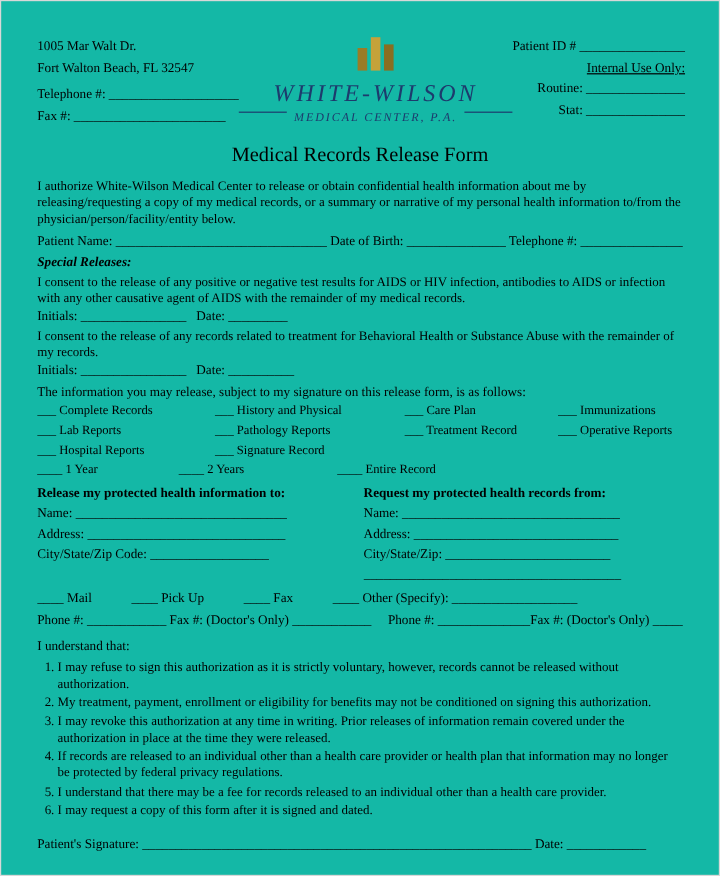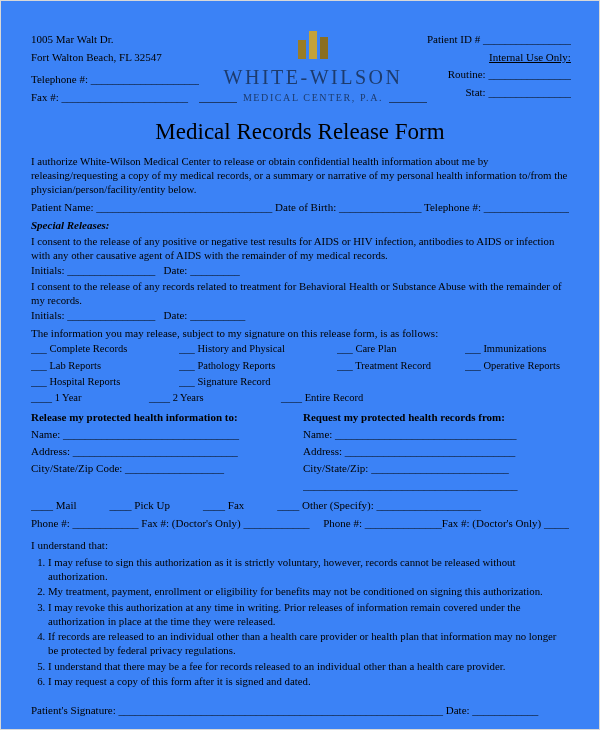--- a/index.html
+++ b/index.html
@@ -1,34 +1,34 @@
 <!DOCTYPE html>
 <html><head>
 <meta charset="utf-8">
 <style>
   * { margin:0; padding:0; box-sizing:border-box; }
   html,body { background:#888; }
   body { width:600px; font-family:"Liberation Serif", serif; color:#000; }
   .page {
-    width:600px; height:730px; background:#3b82f6; overflow:hidden;
+    width:600px; height:730px; background:#14b8a6; overflow:hidden;
     padding:30px 30px 0 30px; border:1px solid #d8d8d8;
   }
   
   .header { display:flex; justify-content:space-between; align-items:flex-start; }
   .hdr-left { width:168px; font-size:11.5px; line-height:1.5; }
   .hdr-left .gap { margin-top:5px; }
   .hdr-right { width:158px; font-size:11.5px; line-height:1.65; text-align:right; }
   .underlined { text-decoration:underline; }
-  .logo { flex:1; text-align:center; margin-top:-2px; }
+  .logo { flex:1; text-align:center; margin-top:-2px;font-style:italic; }
   .logo-name { font-size:20px; letter-spacing:2.5px; color:#1d3b6d; margin-top:3px; white-space:nowrap; }
-  .logo-sub { display:flex; align-items:flex-end; gap:6px; width:228px; margin:3px auto 0; color:#1d3b6d; }
+  .logo-sub { display:flex; align-items:flex-start; gap:6px; width:228px; margin:3px auto 0; color:#1d3b6d; }
   .logo-sub .rule { flex:1; height:1px; background:#1d3b6d; }
   .logo-sub .txt { font-size:10px; letter-spacing:1.6px; white-space:nowrap; }
   
-  .title { text-align:center; font-size:23px; margin:13px 0 9px; }
+  .title { text-align:center; font-size:17px; margin:13px 0 9px; }
   
   .para { font-size:10.8px; line-height:1.3; }
   .line { font-size:11px; line-height:1.6; white-space:pre; overflow:hidden; }
   .sec { margin-top:3px; }
   .bolditalic { font-weight:bold; font-style:italic; }
   .sr-head { font-size:11px; line-height:1.5; }
   
   .rec-grid { display:grid; grid-template-columns:148px 158px 128px auto; font-size:10.5px; line-height:1.55; }
   .rec-grid span { white-space:nowrap; overflow:hidden; }
   .dur-row { display:grid; grid-template-columns:118px 132px auto; font-size:10.5px; line-height:1.6; }

